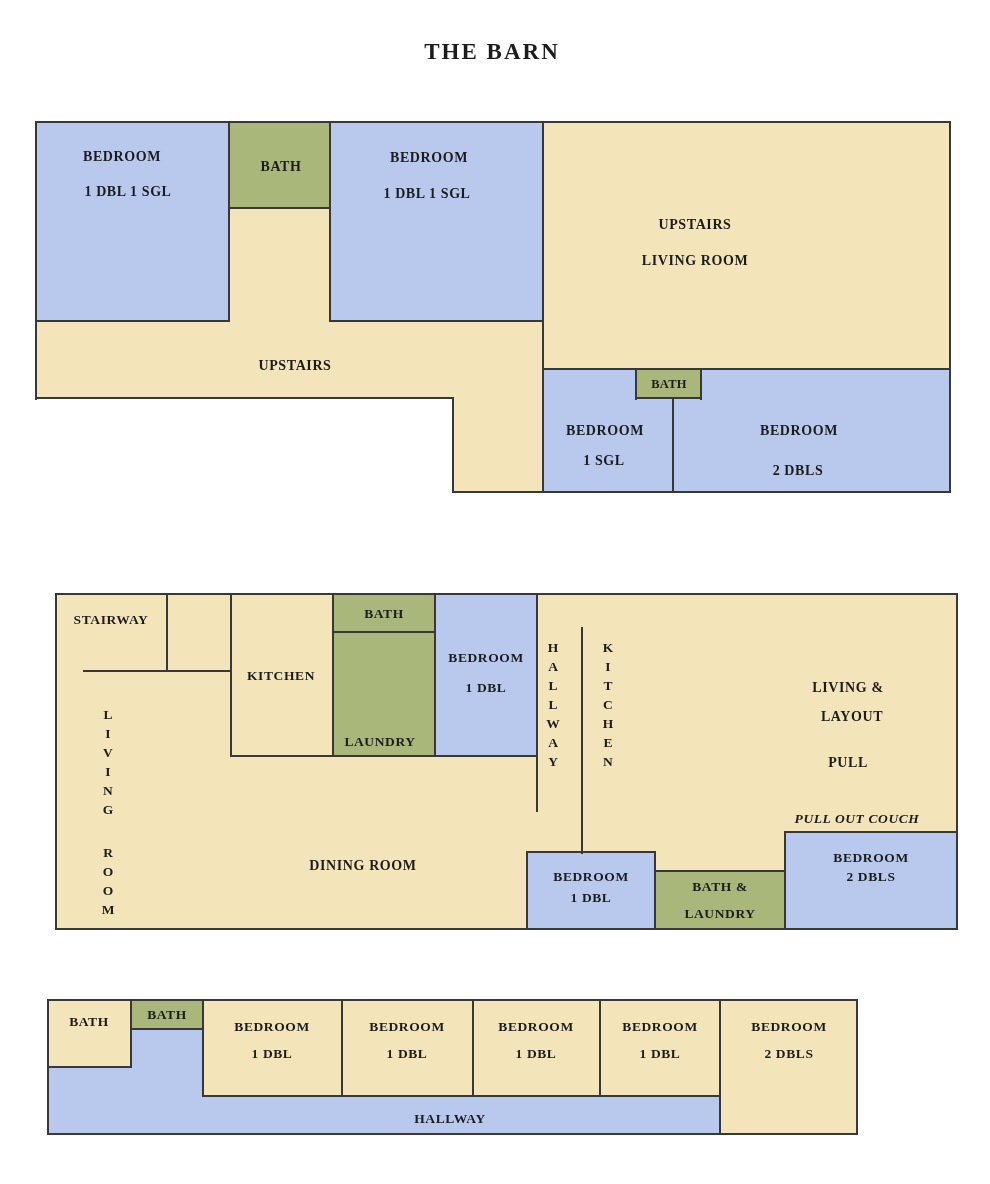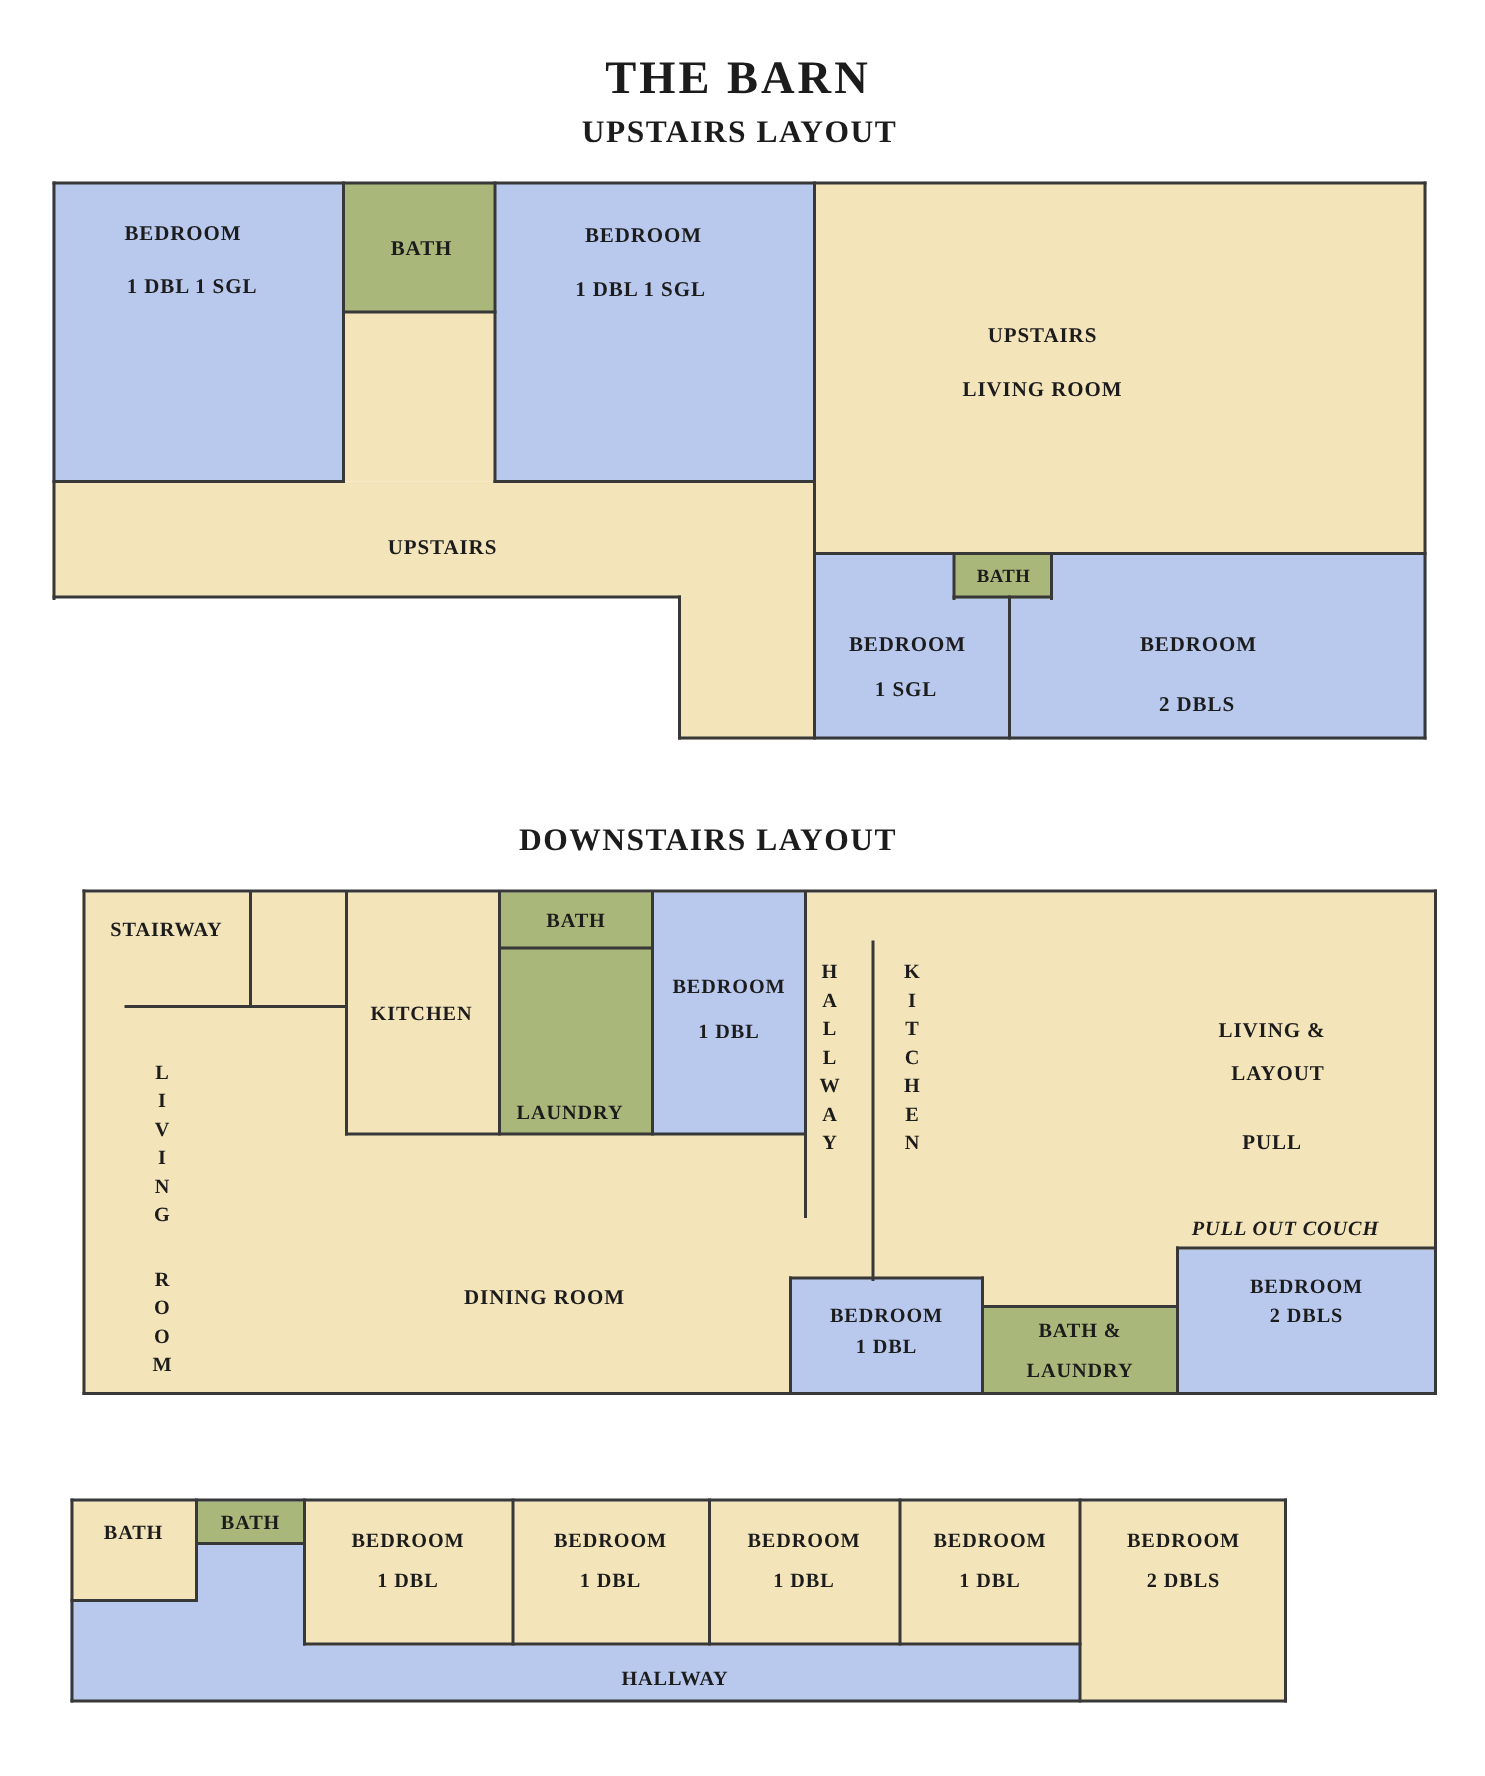--- a/index.html
+++ b/index.html
@@ -27,31 +27,29 @@
   .lbl12{font-size:12.5px; letter-spacing:0.3px;}
   .vlbl{
     position:absolute; z-index:3; transform:translateX(-50%);
     font-weight:bold; white-space:pre-line; text-align:center;
     font-size:13.5px; line-height:19px; letter-spacing:0;
   }
   .title{
     position:absolute; z-index:3; transform:translate(-50%,-50%);
     font-weight:bold; white-space:nowrap;
   }
-  .title-main{font-size:31px; letter-spacing:2px;}
+  .title-main{font-size:23px; letter-spacing:2px;}
   .title-sub{font-size:21px; letter-spacing:1px;}
 </style>
 </head>
 <body>
 
 <div id="plan">
 
   <div class="title title-main" style="left:492px; top:52px;">THE BARN</div>
-  <div class="title title-sub" style="left:493px; top:88px;">UPSTAIRS LAYOUT</div>
-  <div class="title title-sub" style="left:472px; top:560px;">DOWNSTAIRS LAYOUT</div>
 
   <div class="room blue" style="left:35px;  top:122px; width:194px; height:199px;"></div>
   <div class="room green" style="left:229px; top:122px; width:101px; height:86px;"></div>
   <div class="room tan" style="left:229px; top:208px; width:101px; height:113px;"></div>
   <div class="room blue" style="left:330px; top:122px; width:213px; height:199px;"></div>
   <div class="room tan" style="left:543px; top:122px; width:408px; height:247px;"></div>
   <div class="room tan" style="left:35px;  top:321px; width:508px; height:77px;"></div>
   <div class="room tan" style="left:452px; top:398px; width:91px;  height:95px;"></div>
   <div class="room blue" style="left:543px; top:369px; width:408px; height:124px;"></div>
   <div class="room green" style="left:636px; top:369px; width:66px;  height:30px;"></div>

